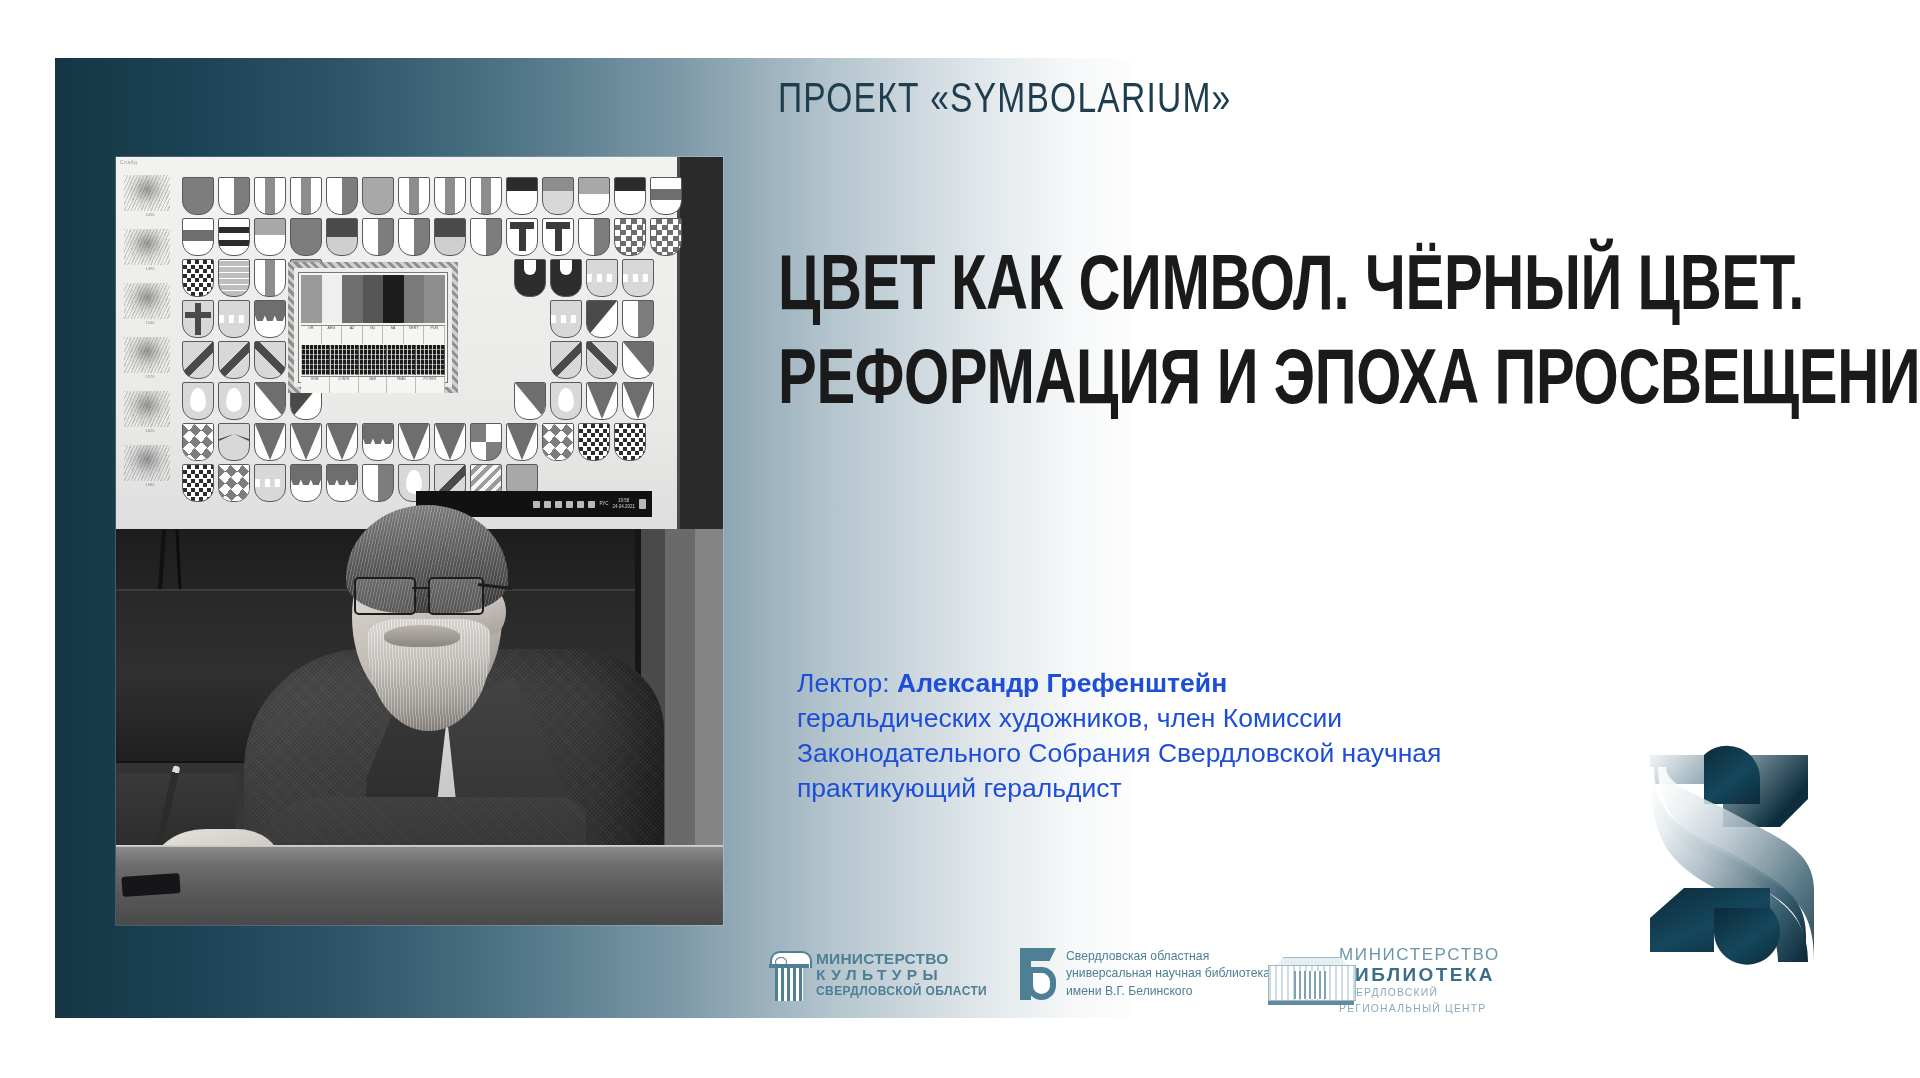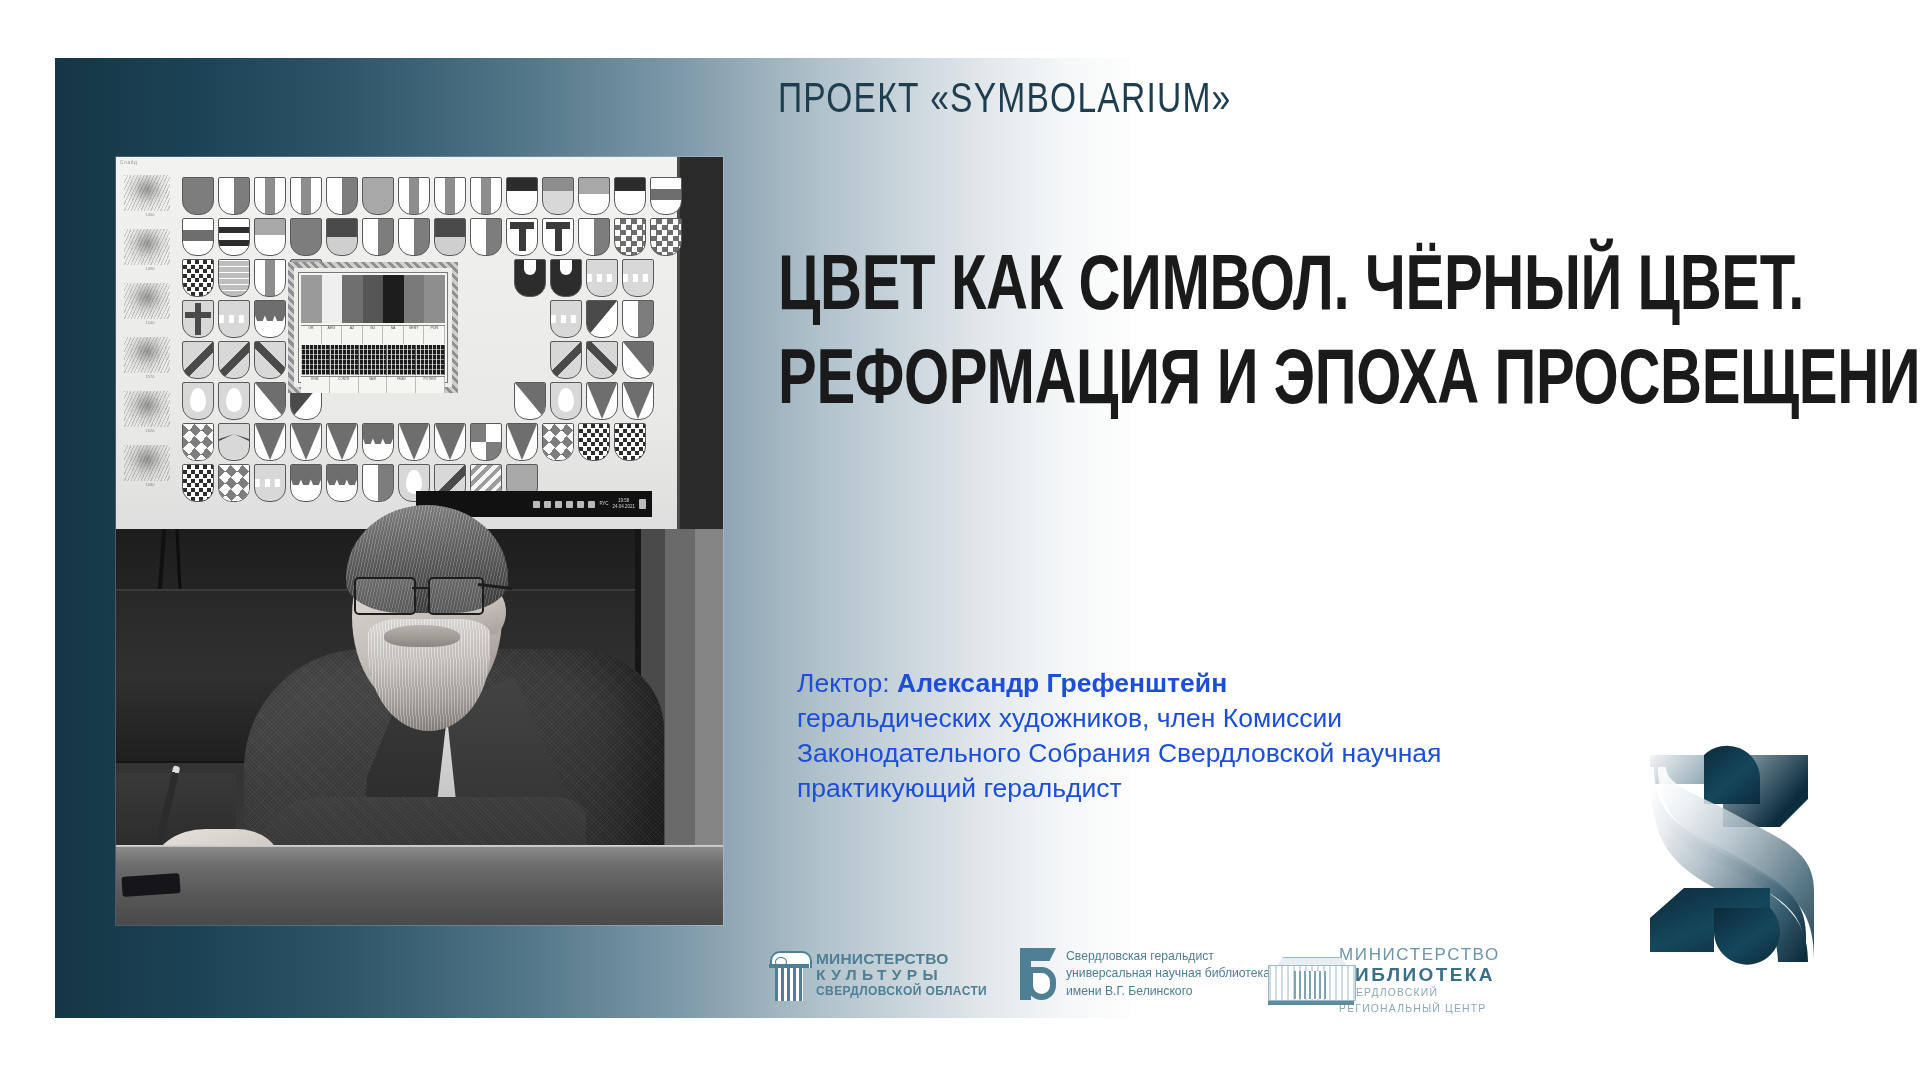--- a/index.html
+++ b/index.html
@@ -795,21 +795,21 @@
     </div>
   </div>
 
   <div class="logo logo-2">
     <div class="b-mark">
       <div class="b-top"></div>
         <div class="b-stem"></div>
         <div class="b-bowl"></div>
     </div>
     <div class="logo-text">
-      <div class="b-line">Свердловская геральдист</div>
+      <div class="b-line">Свердловская областная</div>
       <div class="b-line">универсальная научная библиотека</div>
       <div class="b-line">имени В.Г. Белинского</div>
     </div>
   </div>
 
   <div class="logo logo-3">
     <div class="bld">
       <div class="bld-roof"></div>
         <div class="bld-body"></div>
       <div class="bld-cols"></div>

